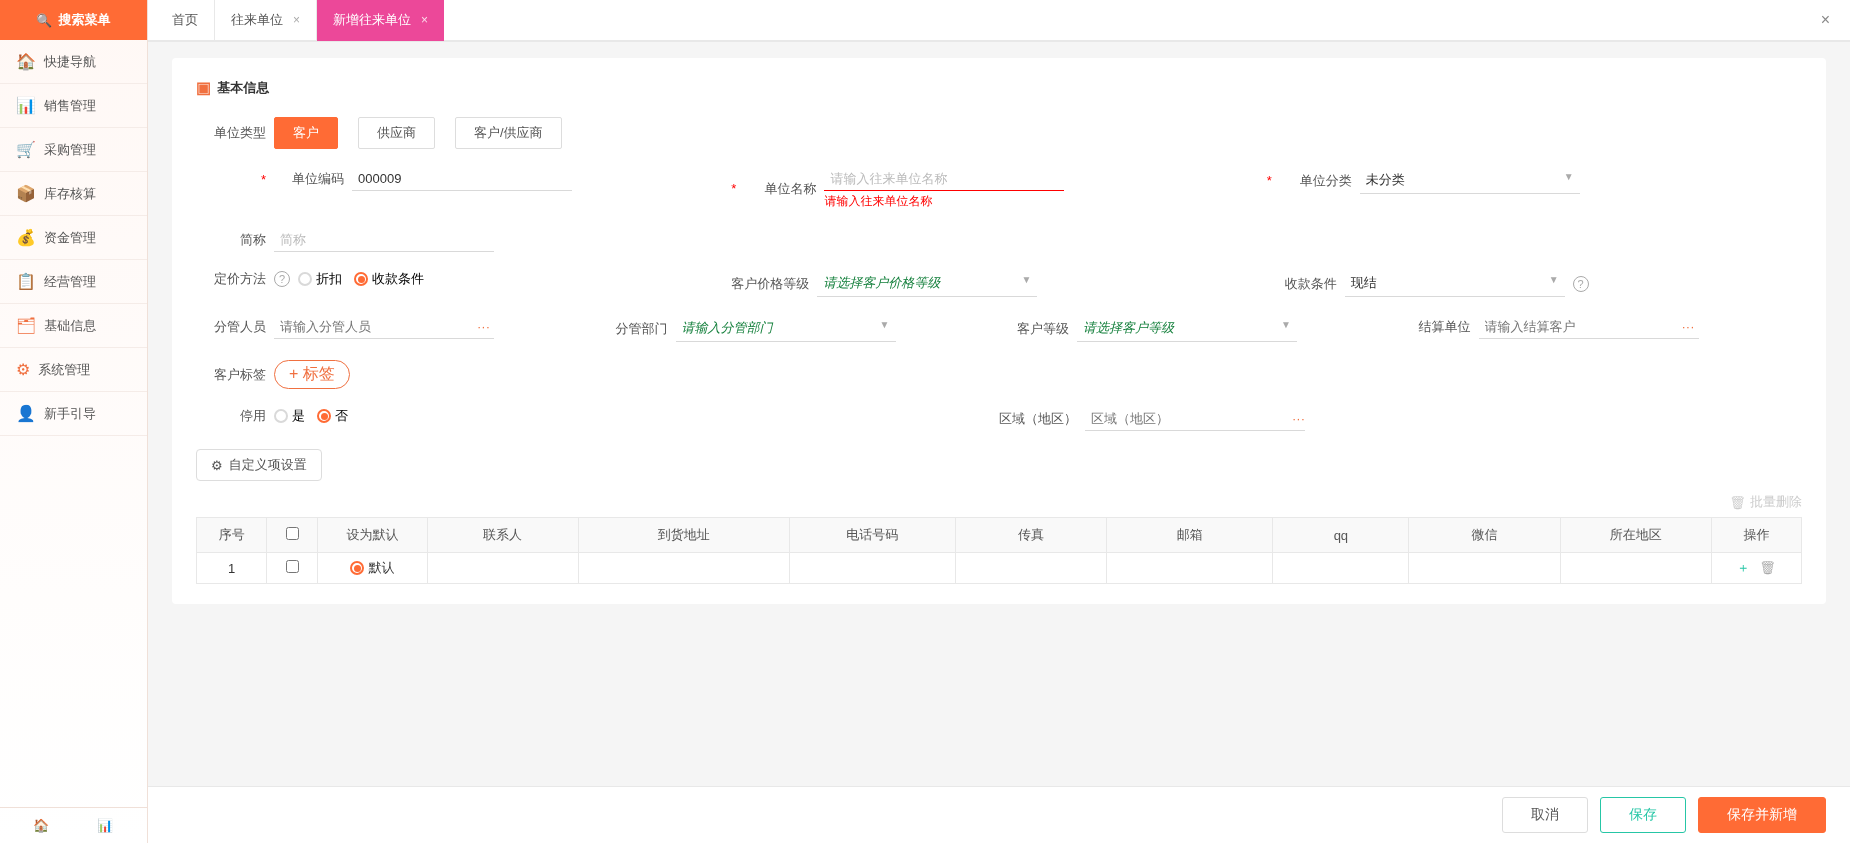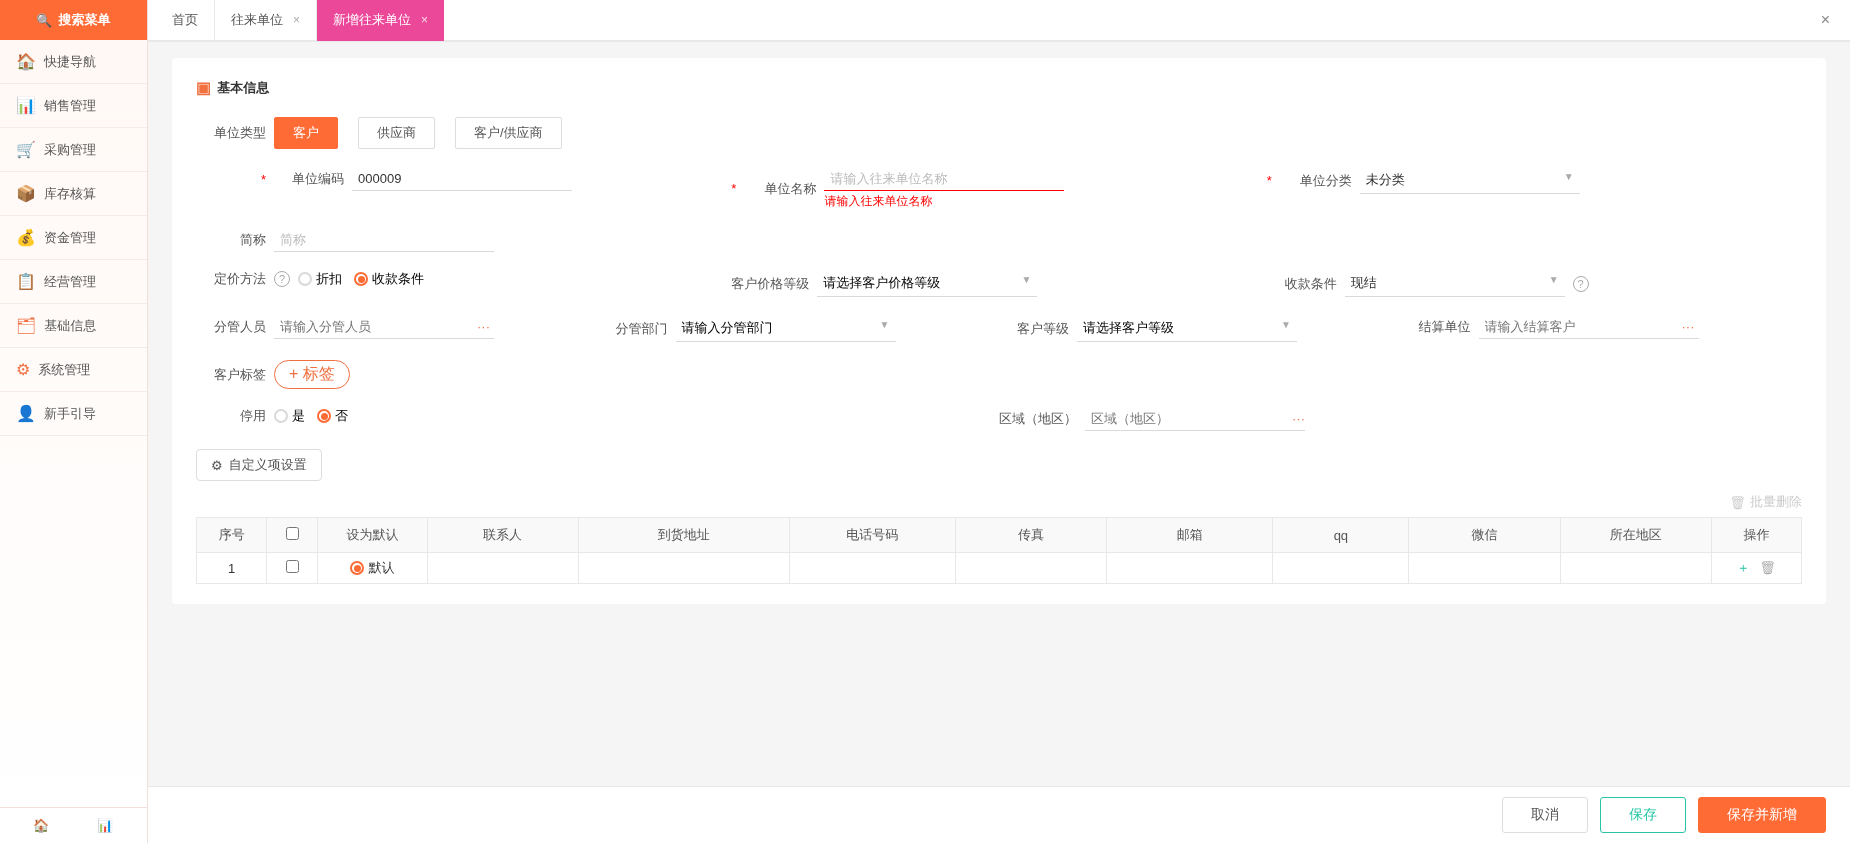--- a/index.html
+++ b/index.html
@@ -188,21 +188,21 @@
     
     .select-control {
       display: flex;
       border-bottom: 1px solid #d9d9d9;
       padding: 4px 6px;
       cursor: pointer;
       flex: 1;
       max-width: 220px;
       gap: 6px;
     }
-    .select-control .placeholder { color: #000000; flex: 1; }
+    .select-control .placeholder { color: #15803d; flex: 1; font-style: italic; }
     .select-control .value { color: #333; flex: 1; }
     .select-control .chevron { color: #aaa; font-size: 10px; }
 
     
     .radio-group {
       display: flex;
       gap: 12px;
       align-items: center;
     }
     .radio-item {

